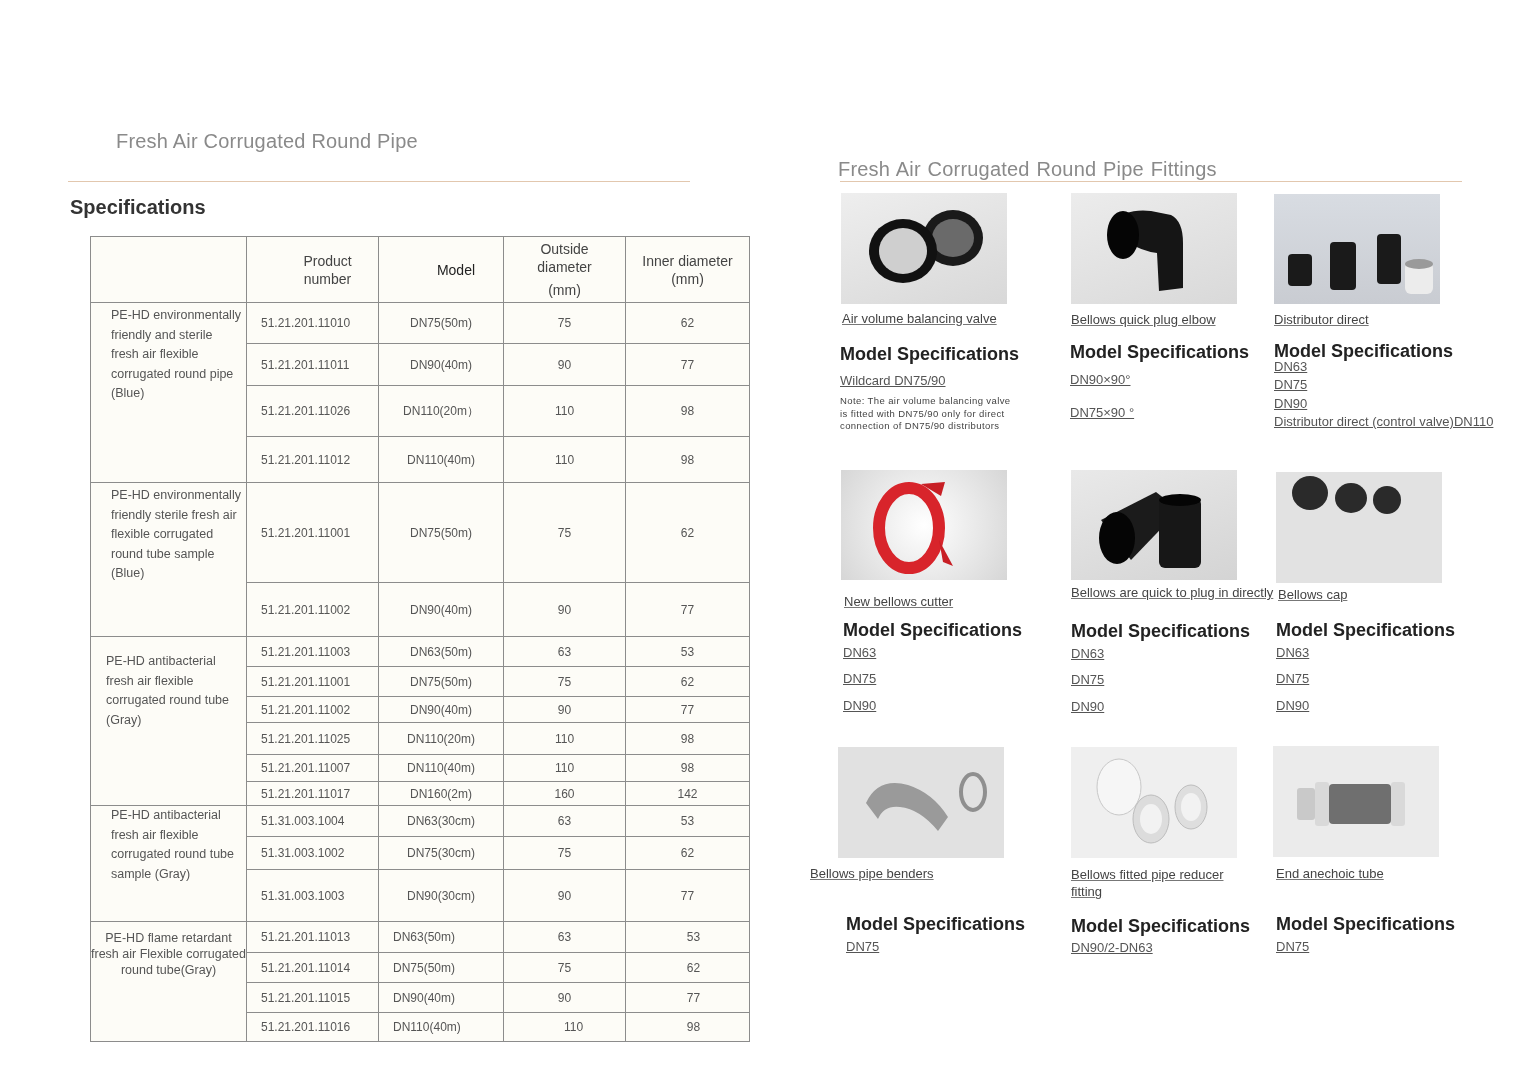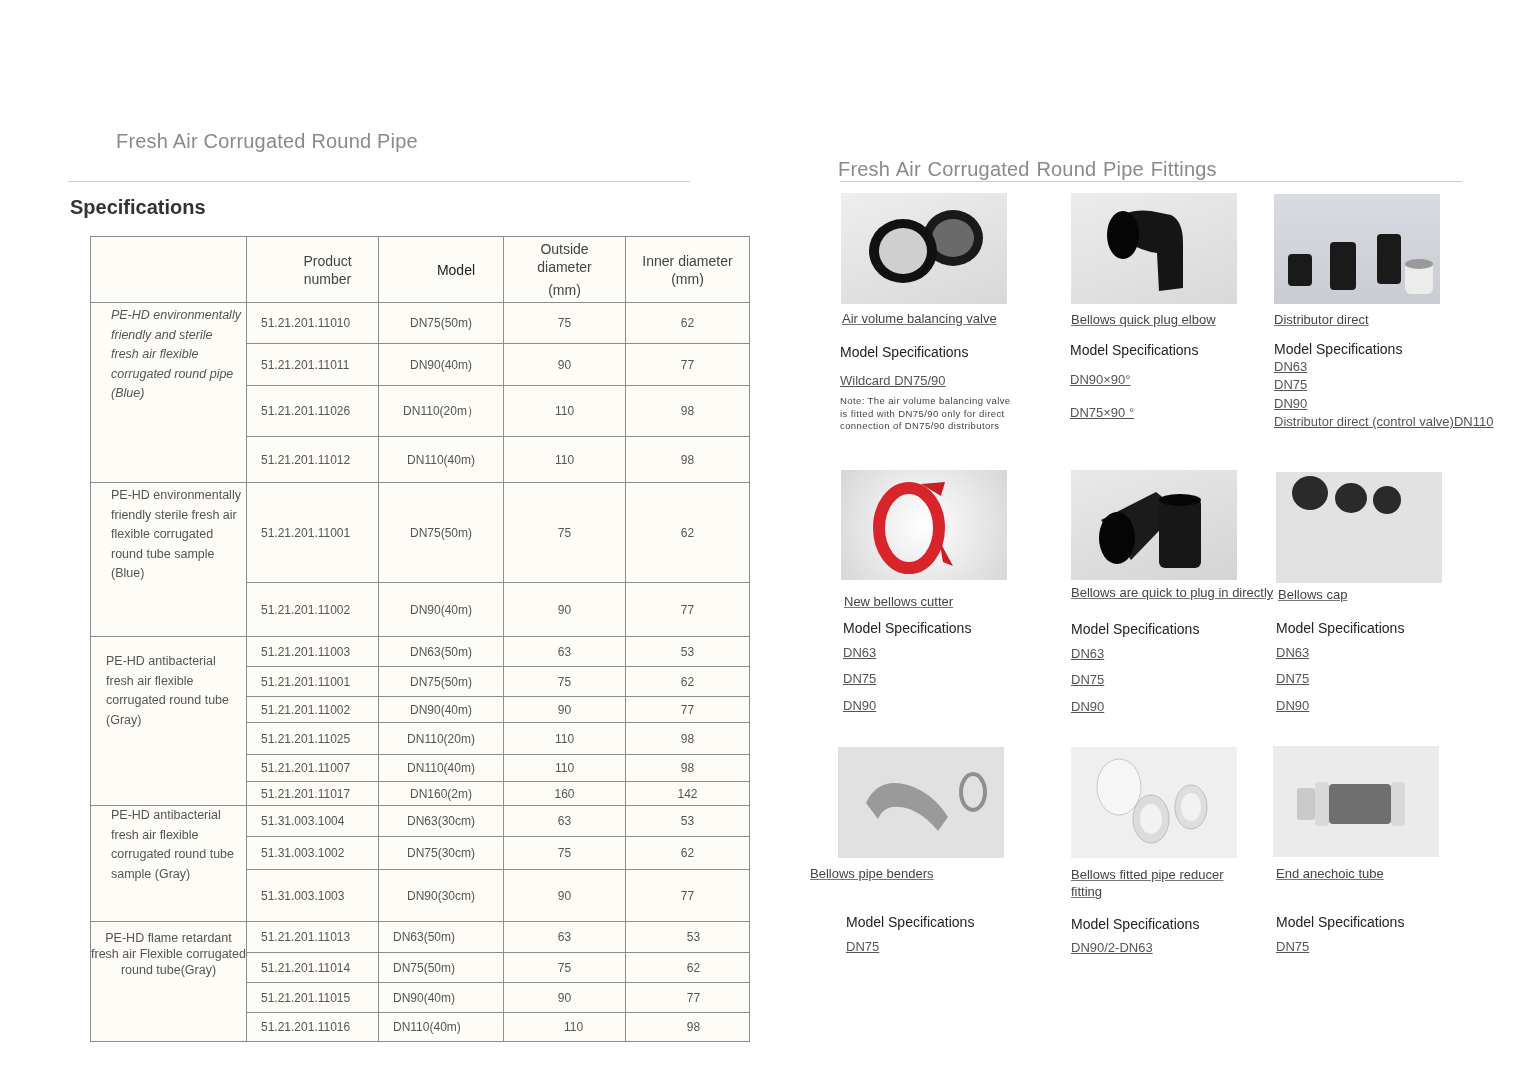--- a/index.html
+++ b/index.html
@@ -9,21 +9,21 @@
   .rule{height:1px;background:#e2c7ae;}
   .spec-heading{font-size:20px;font-weight:bold;color:#333;}
   table.spec{position:absolute;left:70px;top:236px;width:659px;border-collapse:collapse;background:#fdfcf7;table-layout:fixed;margin-left:20px;}
   table.spec td, table.spec th{border:1px solid #8c8c8c;font-size:12px;color:#555;padding:0;vertical-align:middle;text-align:center;font-weight:normal;}
   table.spec th{font-size:14px;color:#444;line-height:18px;}
   table.spec td.cat{text-align:left;vertical-align:top;padding:3px 4px 0 20px;font-size:12.5px;line-height:19.5px;color:#555;}
   table.spec td.cat.center{text-align:center;padding:8px 0 0 0;line-height:16px;}
   table.spec td.pn{text-align:left;padding-left:14px;}
   .fit-img{position:absolute;background:#e6e6e6;overflow:hidden;}
   .fit-name{position:absolute;font-size:13px;color:#444;text-decoration:underline;text-decoration-color:#777;white-space:nowrap;}
-  .fit-ms{position:absolute;font-size:14px;font-weight:normal;color:#222;white-space:nowrap;text-align:center;}
+  .fit-ms{position:absolute;font-size:18px;font-weight:bold;color:#222;white-space:nowrap;text-align:center;}
   .fit-spec{position:absolute;font-size:13px;color:#555;text-decoration:underline;white-space:nowrap;}
   .note{position:absolute;font-size:9.5px;color:#444;line-height:12.5px;width:180px;letter-spacing:0.4px;}
   svg{display:block;}
 </style>
 </head>
 <body>
 
 <div class="abs section-title" style="left:72px;top:130px;margin-left:44px;">Fresh Air Corrugated Round Pipe</div>
 <div class="abs rule" style="left:68px;top:181px;width:622px;"></div>
 <div class="abs spec-heading" style="left:70px;top:196px;">Specifications</div>
@@ -49,21 +49,21 @@
       <div>diameter</div>
       <div style="margin-top:5px;">(mm)</div>
     </th>
     <th>
       <div>Inner diameter</div>
       <div>(mm)</div>
     </th>
   </tr>
 
   <tr style="height:41px">
-    <td rowspan="4" class="cat" style="padding-left:20px;font-style:italic;"><span>PE-HD environmentally friendly and sterile fresh air flexible corrugated round pipe (Blue)</span></td>
+    <td rowspan="4" class="cat" style="padding-left:20px;"><span>PE-HD environmentally friendly and sterile fresh air flexible corrugated round pipe (Blue)</span></td>
     <td class="pn">51.21.201.11010</td>
     <td>DN75(50m)</td>
     <td>75</td>
     <td>62</td>
   </tr>
   <tr style="height:42px">
     <td class="pn">51.21.201.11011</td>
     <td>DN90(40m)</td>
     <td>90</td>
     <td>77</td>

